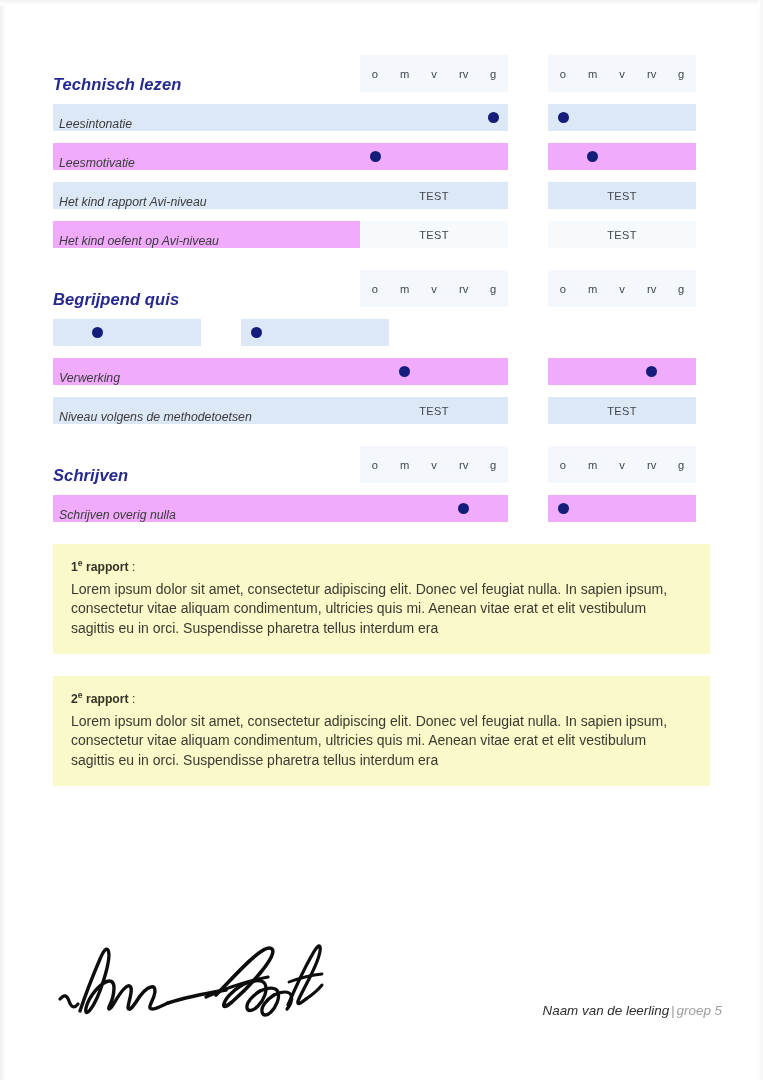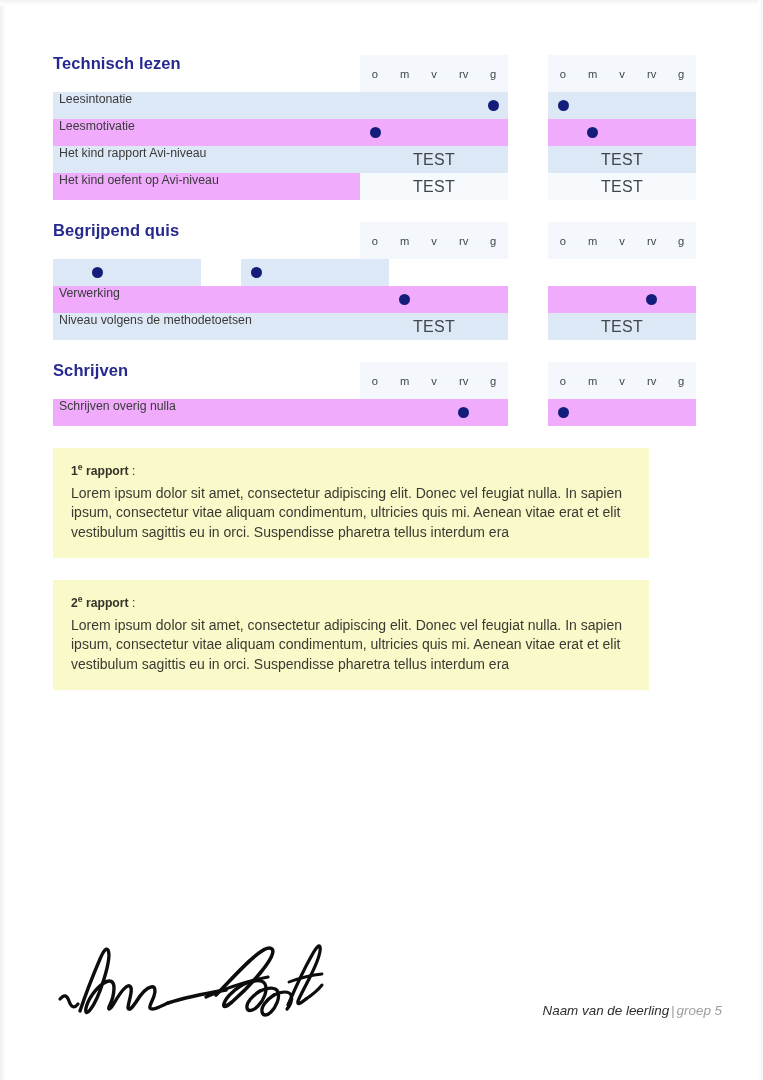--- a/index.html
+++ b/index.html
@@ -51,31 +51,32 @@
   }
 
   
   .section { margin-bottom: 22px; }
 
   .srow {
     display: flex;
     align-items: stretch;
     width: 657px;
   }
-  .srow + .srow { margin-top: 0; }
+  .srow + .srow { margin-top: 12px; }
 
   .label-cell {
     width: 307px;
     box-sizing: border-box;
     padding: 0 0 0 6px;
     display: flex;
-    align-items: flex-start;
+    align-items: flex-end;
     font-size: 12.3px;
     color: #3a3a3a;
     height: 27px;
+    font-style: italic;
   }
   .head-row .label-cell {
     height: 37px;
     padding-left: 0;
   }
   .section-title {
     font-size: 16.5px;
     font-weight: bold;
     color: #262a8e;
     letter-spacing: .1px;
@@ -124,28 +125,28 @@
     border-radius: 50%;
     background: #141e7a;
     display: block;
   }
 
   .testcell {
     width: 148px;
     display: flex;
     align-items: center;
     justify-content: center;
-    font-size: 16px;
+    font-size: 11px;
     color: #41464d;
     letter-spacing: .3px;
   }
 
   
   .report {
-    width: 596px;
+    width: 657px;
     background: #faf9c9;
     box-sizing: border-box;
     padding: 14px 20px 16px 18px;
     margin-bottom: 22px;
   }
   .report-title {
     font-size: 12.2px;
     font-weight: bold;
     color: #33332a;
     margin-bottom: 6px;

